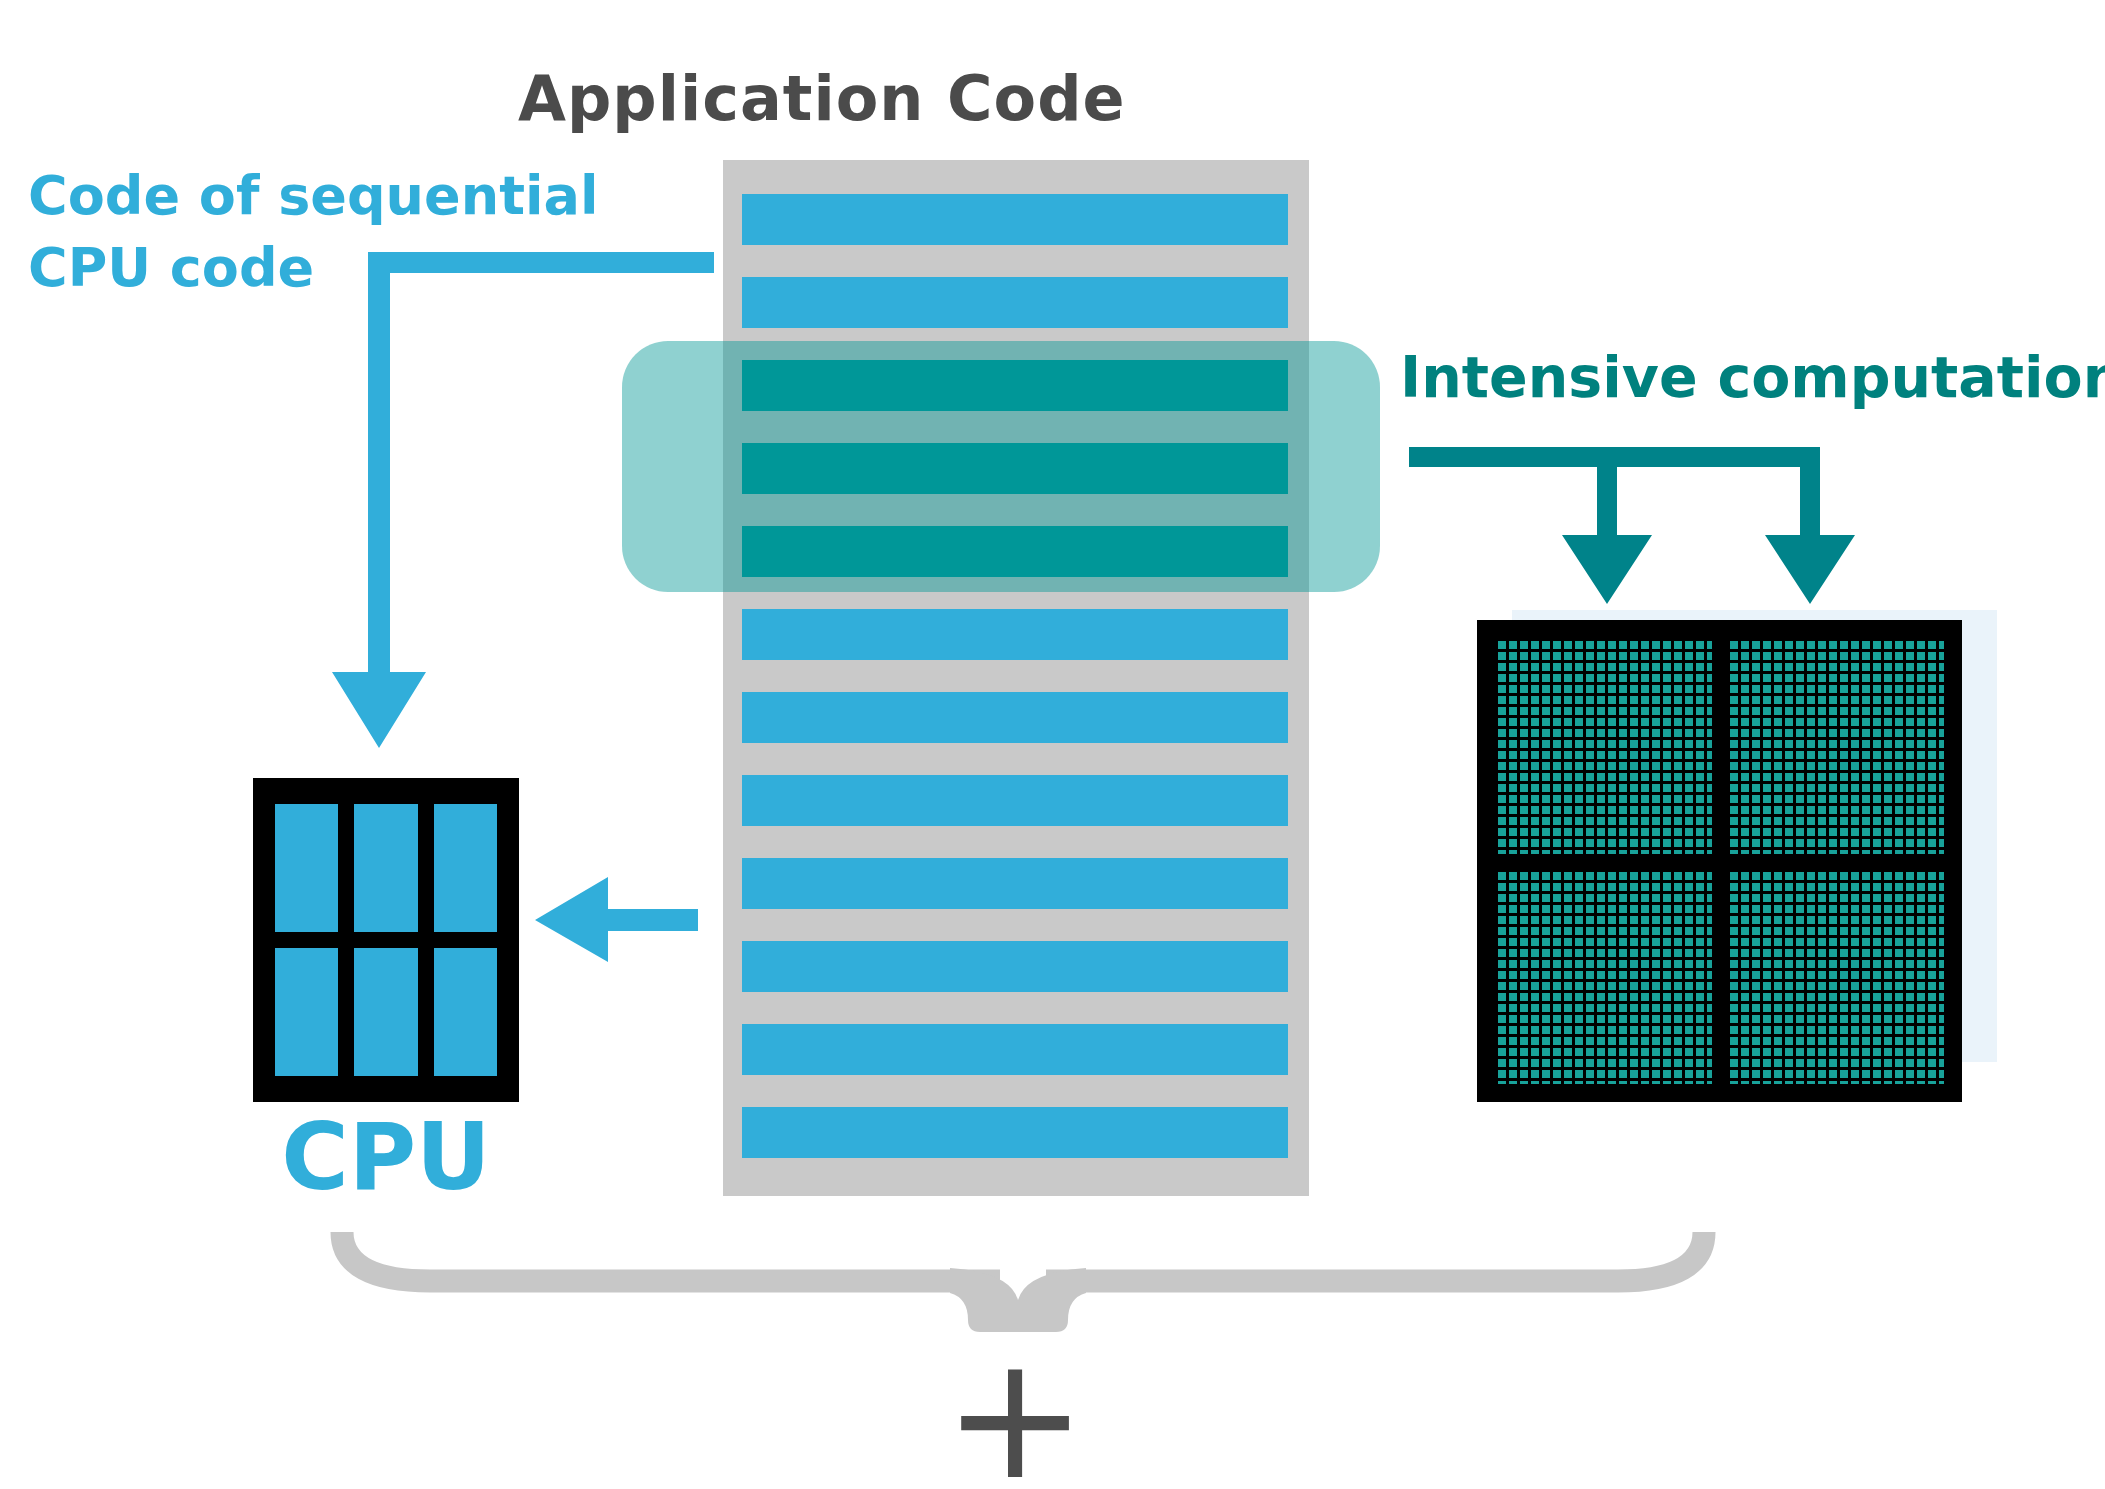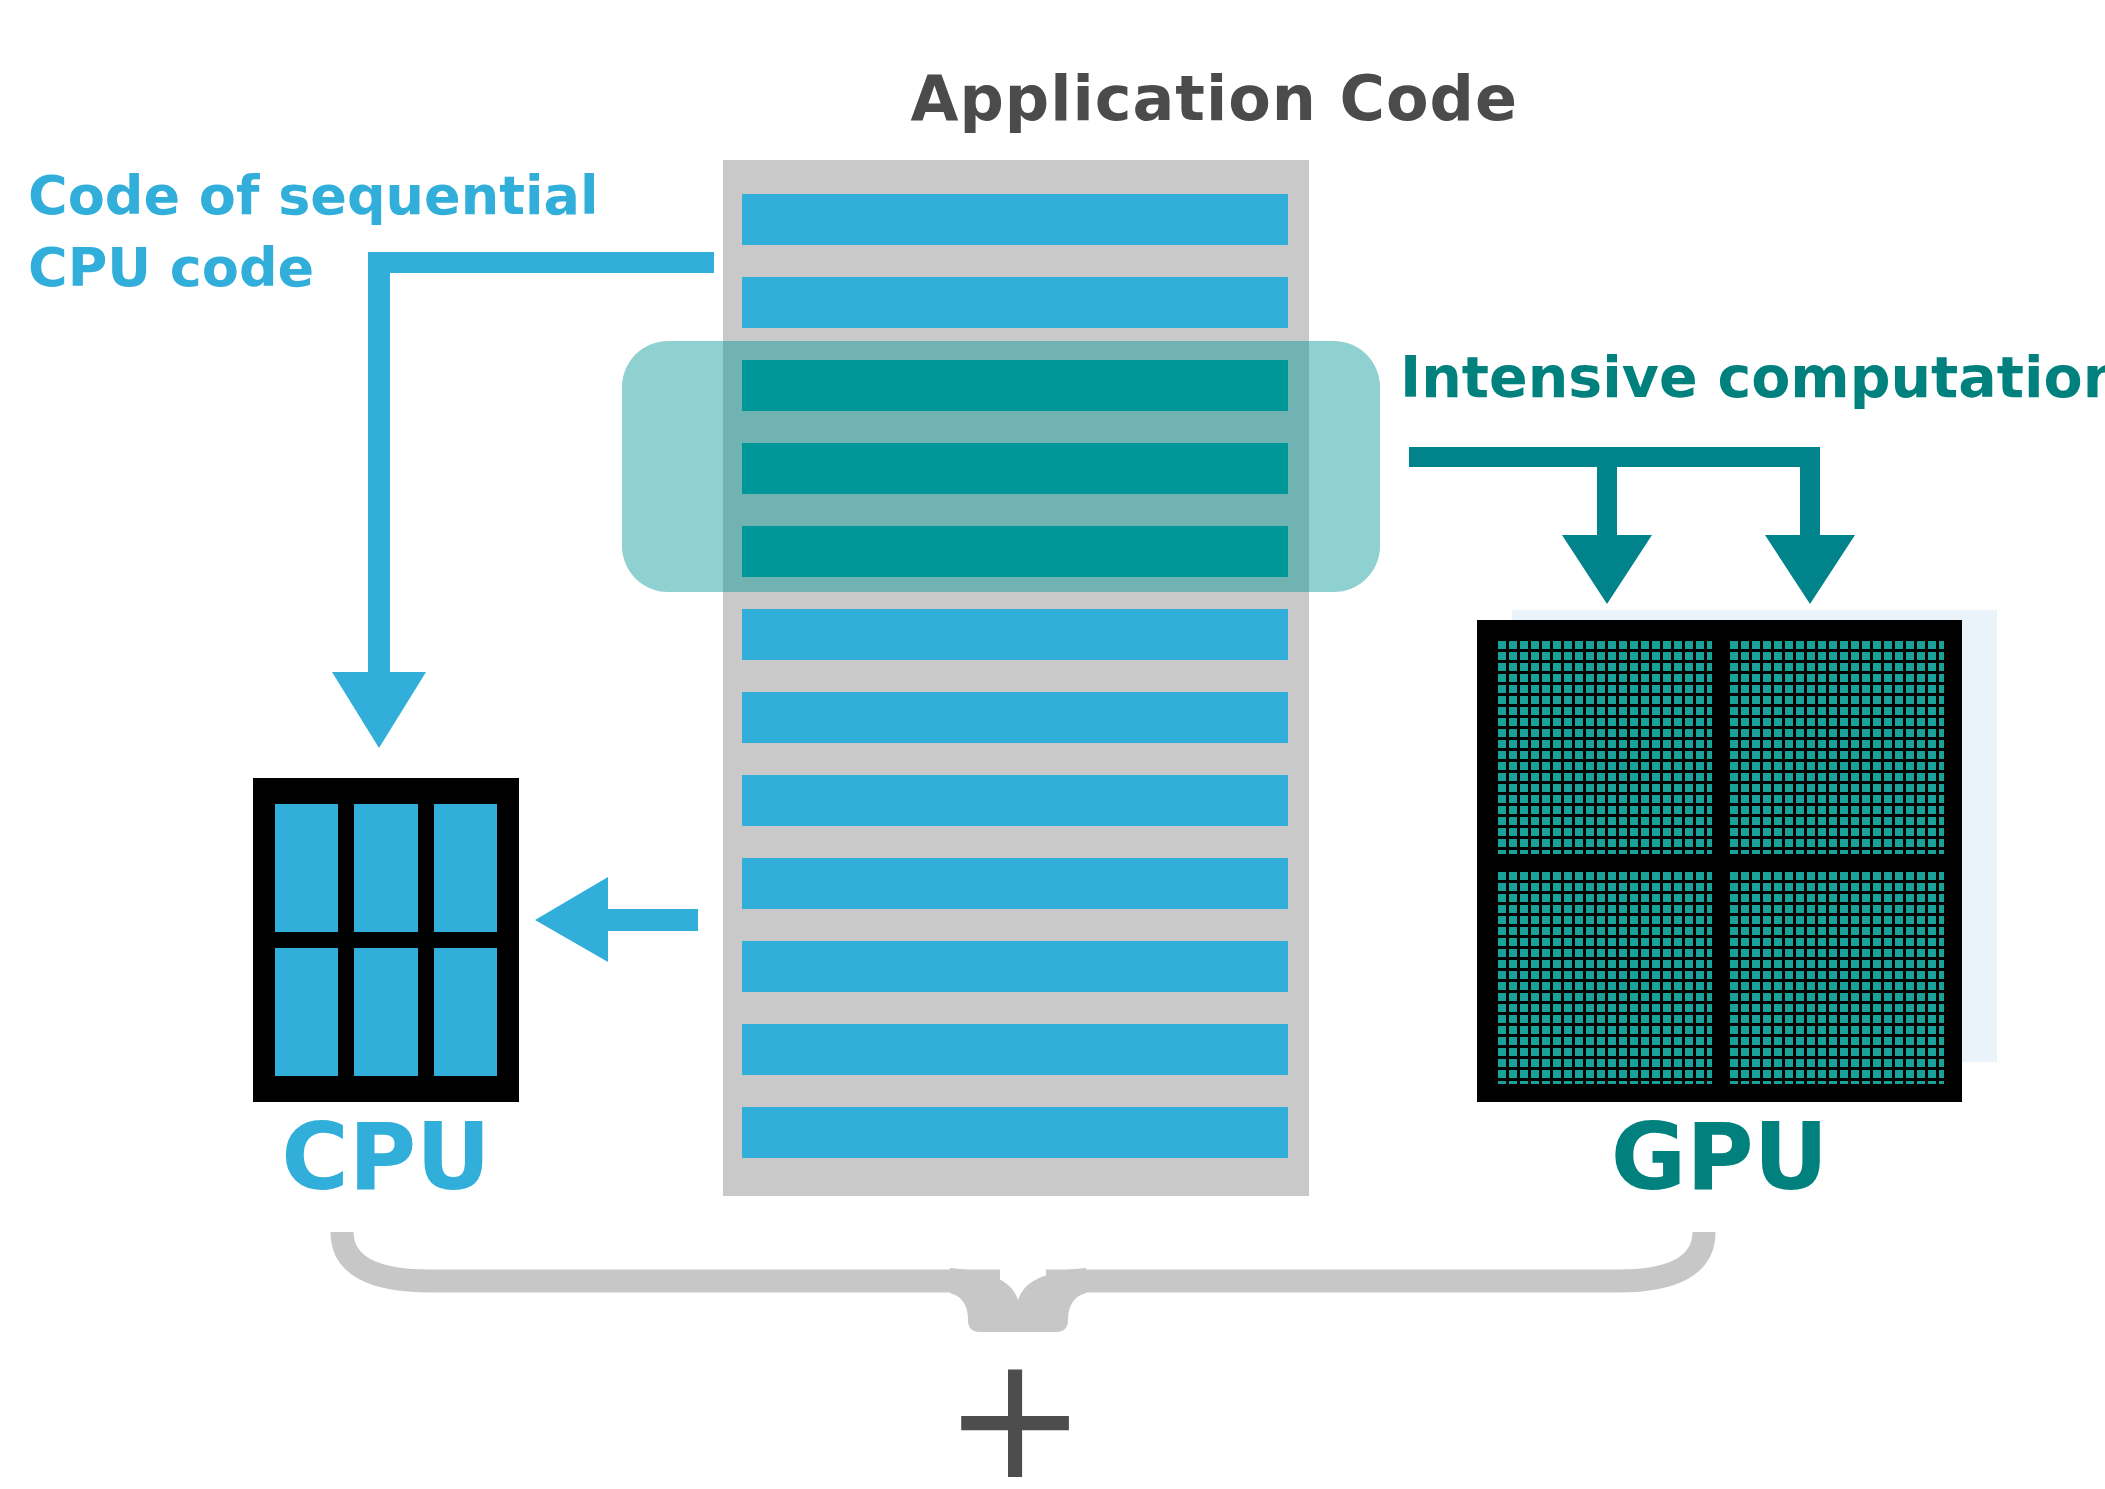--- a/index.html
+++ b/index.html
@@ -5,21 +5,21 @@
   html,body{margin:0;padding:0;background:#ffffff;}
   .canvas{
     position:relative;
     width:2105px;height:1489px;
     overflow:hidden;
     background:#ffffff;
     font-family:"DejaVu Sans","Liberation Sans",sans-serif;
   }
   .title{
     position:absolute;left:518px;top:62px;width:1000px;
-    text-align:right;font-size:62px;font-weight:bold;
+    text-align:left;font-size:62px;font-weight:bold;
     color:var(--title-gray);letter-spacing:1px;
   }
   .note{position:absolute;font-weight:bold;white-space:pre-line;}
   .note-cpu{
     left:28px;top:160px;font-size:54px;line-height:1.33;
     color:var(--blue);
   }
   .note-gpu{
     left:1400px;top:344px;font-size:57px;white-space:nowrap;
     color:var(--teal-text);
@@ -112,21 +112,20 @@
   <div class="cpu-chip">
       <div class="cpu-core"></div>
       <div class="cpu-core"></div>
       <div class="cpu-core"></div>
       <div class="cpu-core"></div>
       <div class="cpu-core"></div>
       <div class="cpu-core"></div>
     </div>
 
   <div class="label label-cpu">CPU</div>
-  <div class="label label-gpu">GPU</div>
 
   <div class="plus">+</div>
 
   <svg class="overlay" width="2105" height="1489" viewBox="0 0 2105 1489">
 
     <path class="fill-blue" d="M368 252 H714 V273 H390 V672 H426 L379 748 L332 672 H368 Z"></path>
 
     <path class="fill-blue" d="M698 909 H608 V877 L535 920 L608 962 V931 H698 Z"></path>
 
     <path class="fill-teal" d="M1409 447 H1820 V535 H1855 L1810 604 L1765 535 H1800 V467 H1617 V535 H1652 L1607 604 L1562 535 H1597 V467 H1409 Z"></path>

